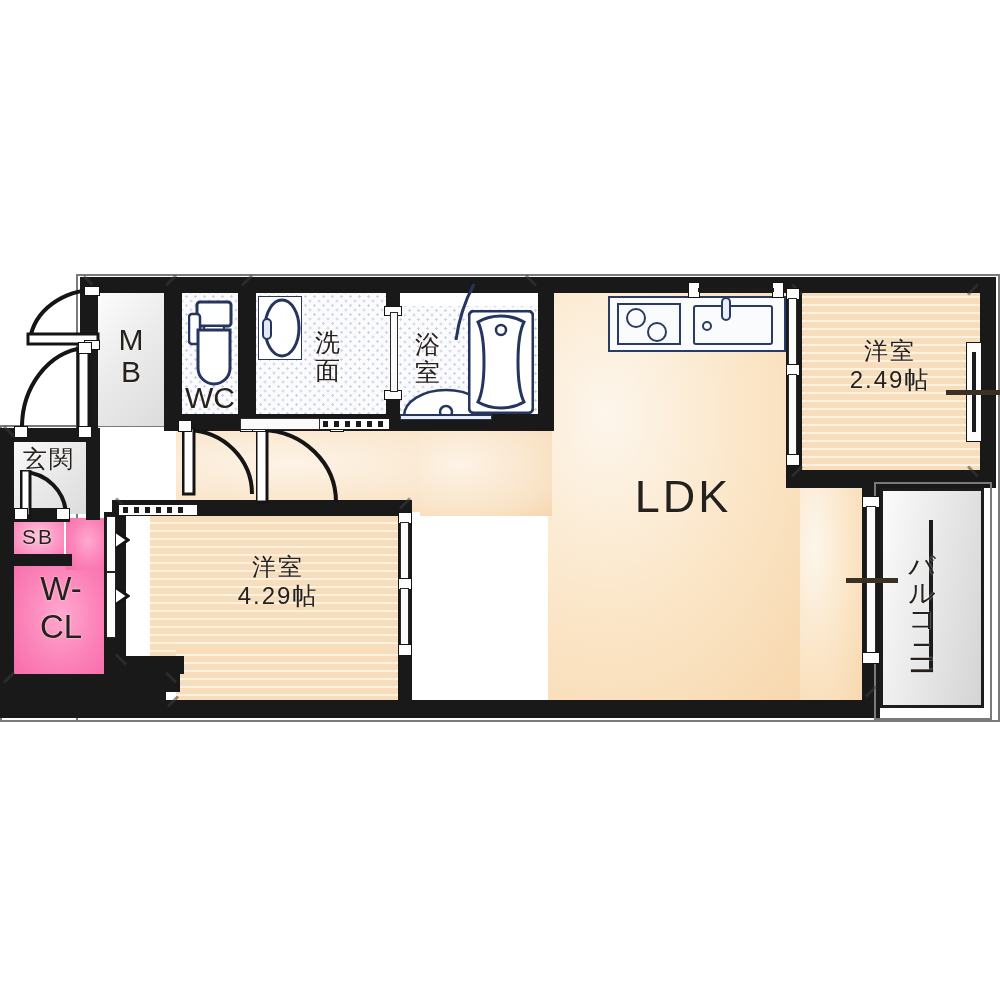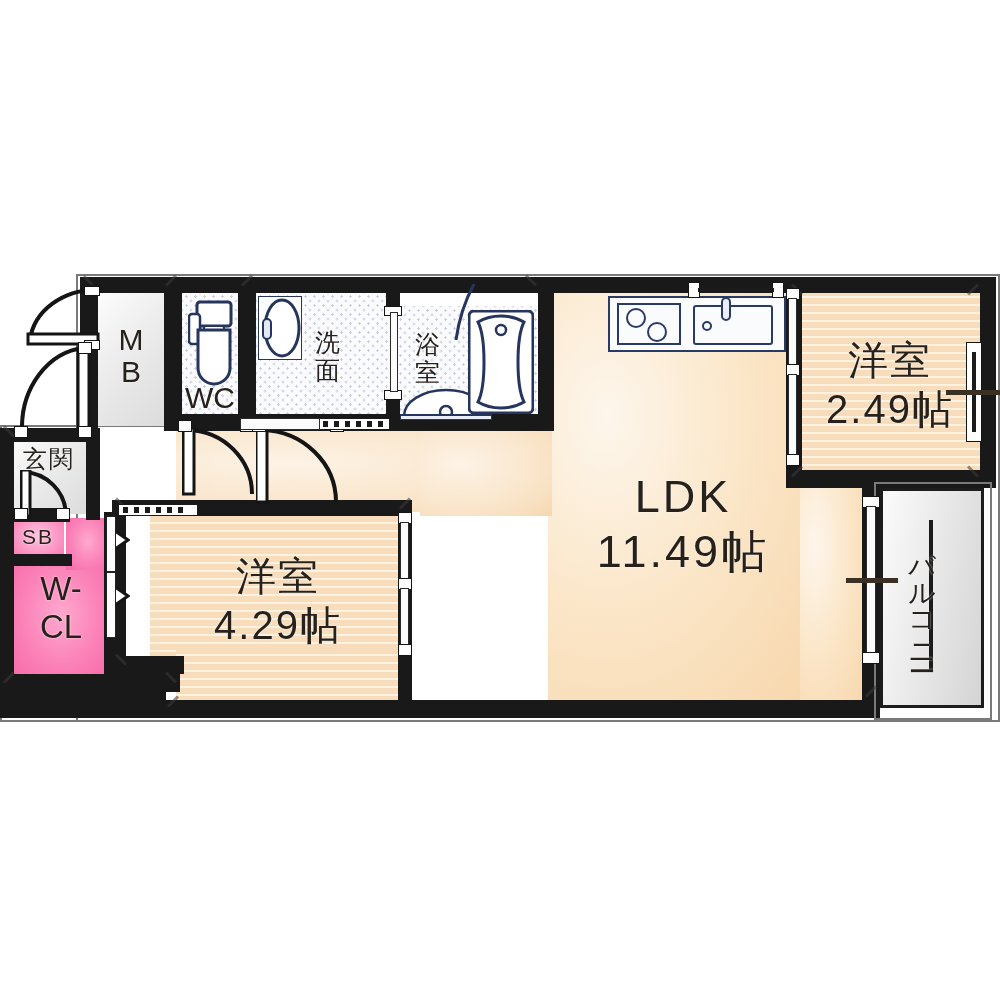--- a/index.html
+++ b/index.html
@@ -70,21 +70,21 @@
   .lbl {
     position: absolute;
     color: #27211c;
     text-align: center;
     line-height: 1.22;
     letter-spacing: 1px;
     white-space: pre;
     text-shadow: 0 0 2px rgba(255,255,255,.85);
   }
   .lbl-ldk { font-size: 45px; letter-spacing: 3px; }
-  .lbl-room { font-size: 40px; letter-spacing: 2px; }
+  .lbl-room { font-size: 24px; letter-spacing: 2px; }
   .lbl-mb { font-size: 30px; line-height: 1.05; letter-spacing: 0; }
   .lbl-wc { font-size: 30px; letter-spacing: 0px; }
   .lbl-wet { font-size: 25px; line-height: 1.12; }
   .lbl-gen { font-size: 24px; letter-spacing: 2px; }
   .lbl-sb { font-size: 21px; letter-spacing: 2px; }
   .lbl-wcl { font-size: 33px; line-height: 1.15; letter-spacing: 0; }
   .lbl-bal { font-size: 27px; line-height: 1.22; letter-spacing: 0; }
   .vert { writing-mode: vertical-rl; text-orientation: upright; }
   
   .fx { position: absolute; }
@@ -399,21 +399,21 @@
   <div class="win" style="left:786px; top:454px; width:14px; height:12px;"></div>
 
   <div class="win" style="left:862px; top:496px; width:18px; height:12px;"></div>
   <div class="slide" style="left:866px; top:506px; width:10px; height:80px;"></div>
   <div class="slide" style="left:866px; top:582px; width:10px; height:80px;"></div>
   <div class="win" style="left:862px; top:652px; width:18px; height:12px;"></div>
   <div class="crossmark" style="left:846px; top:578px; width:52px; height:5px;"></div>
 
   <div class="winbar" style="left:929px; top:520px; width:4px; height:152px;"></div>
 
-  <div class="lbl lbl-ldk" style="left:558px; top:470px; width:250px;"><span>LDK</span><br><span>11.49帖</span></div>
+  <div class="lbl lbl-ldk" style="left:558px; top:470px; width:250px;"><span>LDK</span><br></div>
 
   <div class="lbl lbl-room" style="left:148px; top:552px; width:260px;"><span>洋室</span><br><span>4.29帖</span></div>
 
   <div class="lbl lbl-room" style="left:800px; top:336px; width:180px;"><span>洋室</span><br><span>2.49帖</span></div>
 
   <div class="lbl lbl-bal vert" style="left:904px; top:506px; width:34px; height:180px;"><span>バルコニー</span></div>
 
   <div class="lbl lbl-wcl" style="left:14px; top:570px; width:94px;"><span>W-</span><br><span>CL</span></div>
 
   <div class="lbl lbl-sb" style="left:12px; top:524px; width:52px;"><span>SB</span></div>

